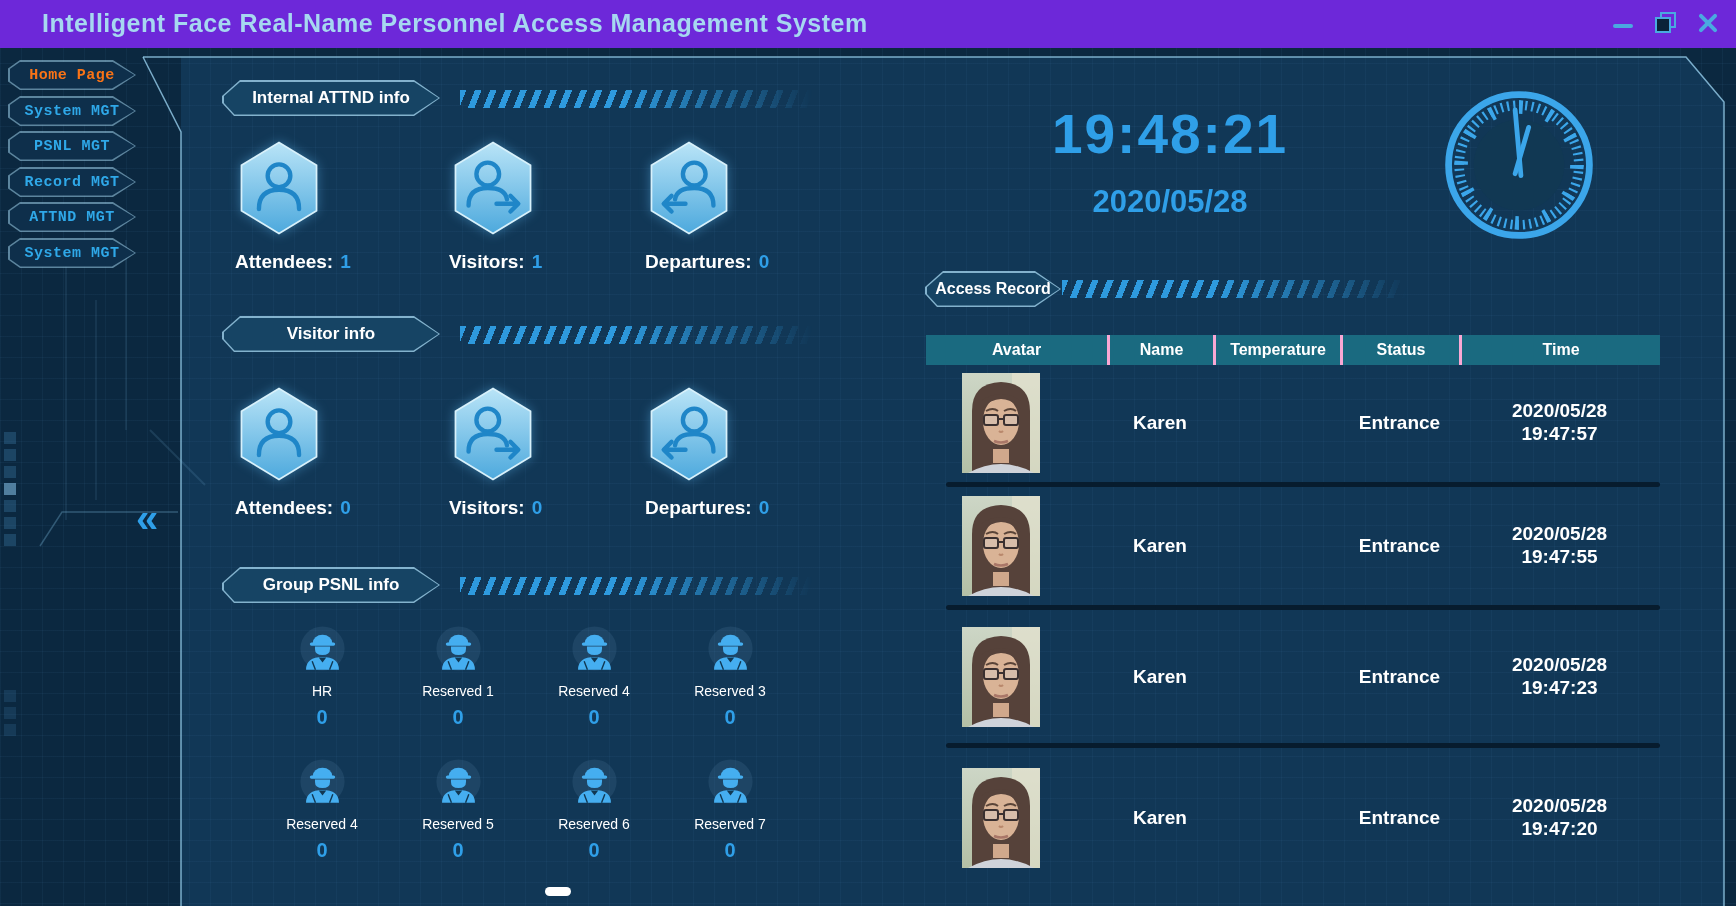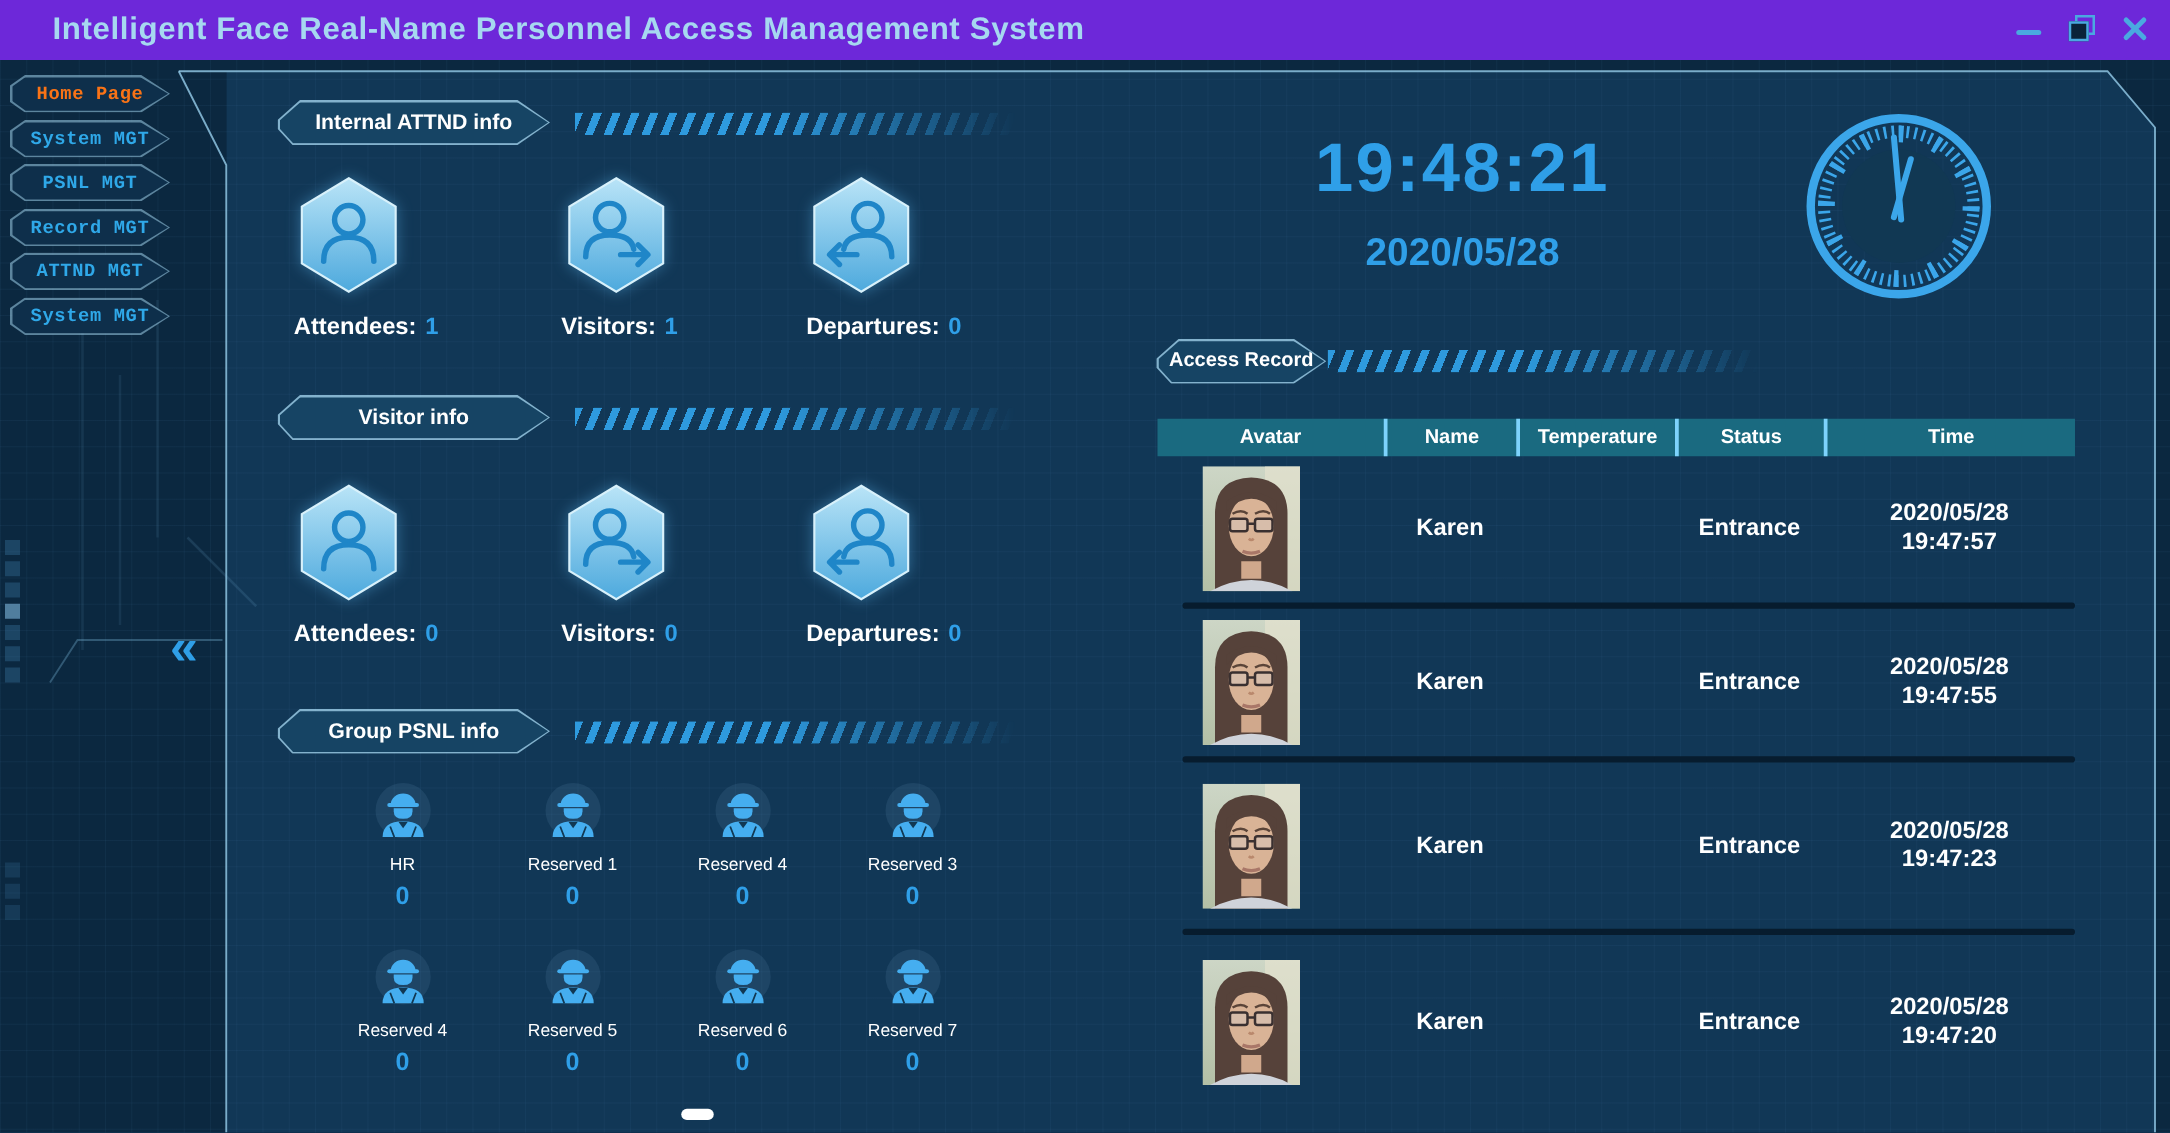--- a/index.html
+++ b/index.html
@@ -74,21 +74,21 @@
   .big-time{position:absolute;left:970px;top:102px;width:400px;text-align:center;z-index:3;
     font-size:55px;font-weight:bold;color:#2f9fe8;letter-spacing:2px}
   .big-date{position:absolute;left:970px;top:184px;width:400px;text-align:center;z-index:3;
     font-size:31px;font-weight:bold;color:#2f9fe8}
   .aclock{position:absolute;left:1437px;top:83px;z-index:3}
 
   
   .tbl-head{position:absolute;left:926px;top:335px;width:734px;height:30px;z-index:3;
     display:grid;grid-template-columns:181px 106px 127px 119px 201px;background:#1a6a80}
   .tbl-head .hc{display:flex;align-items:center;justify-content:center;color:#fff;font-weight:bold;font-size:16px}
-  .tbl-head .hc + .hc{border-left:3px solid #7dd3fc}
+  .tbl-head .hc + .hc{border-left:3px solid #f9a8d4}
   .tbl-body{position:absolute;left:926px;top:365px;width:734px;height:541px;z-index:3}
   .rrow{position:absolute;left:0;width:734px;display:grid;grid-template-columns:181px 106px 127px 119px 201px;cursor:pointer}
   .rrow .cell{display:flex;align-items:center;justify-content:center;color:#fff;font-weight:bold;font-size:19px}
   .rrow .cell.avatar{justify-content:flex-start;padding-left:36px}
   .rrow .cell.time{flex-direction:column;line-height:1.2}
   .sep{position:absolute;left:20px;width:714px;height:5px;border-radius:3px;background:#071c2e}
   .avatar-svg{width:78px;height:100px;display:block}
 </style>
 </head>
 <body>

